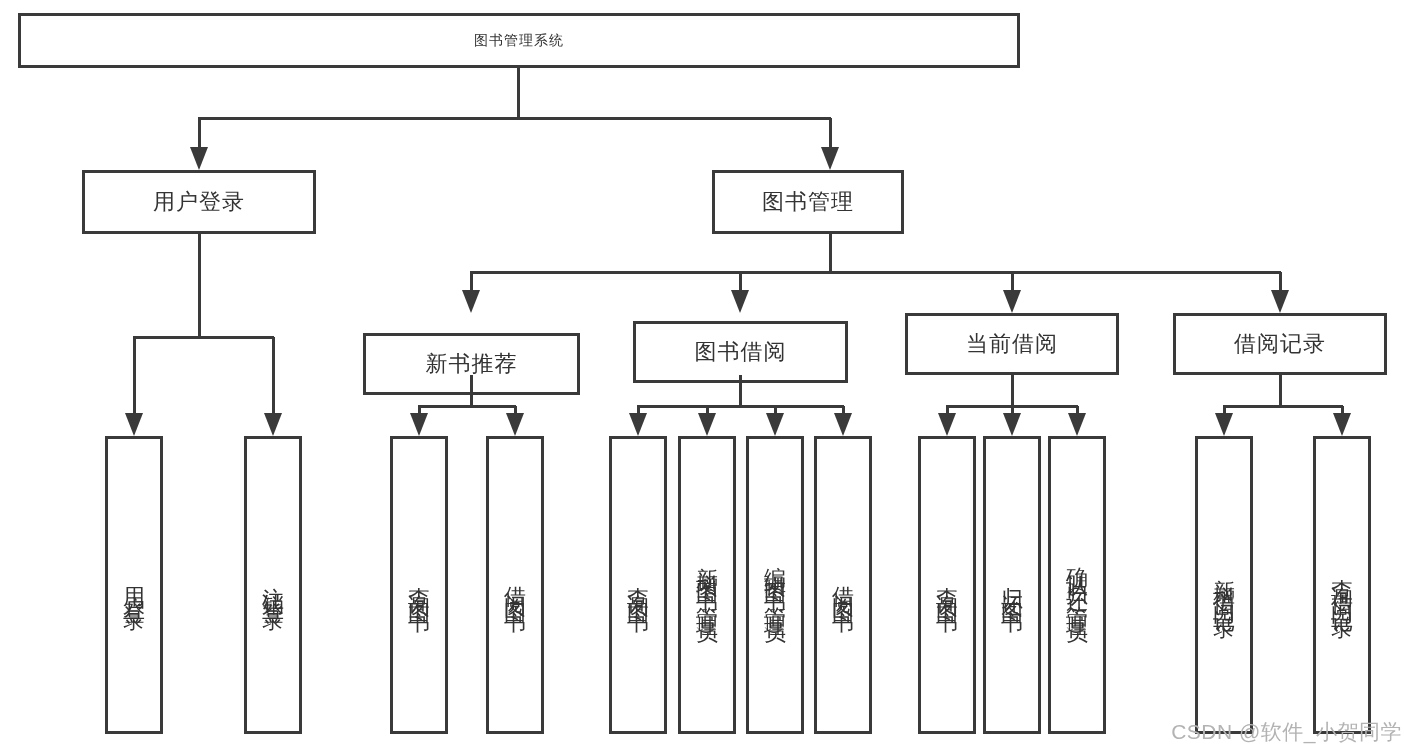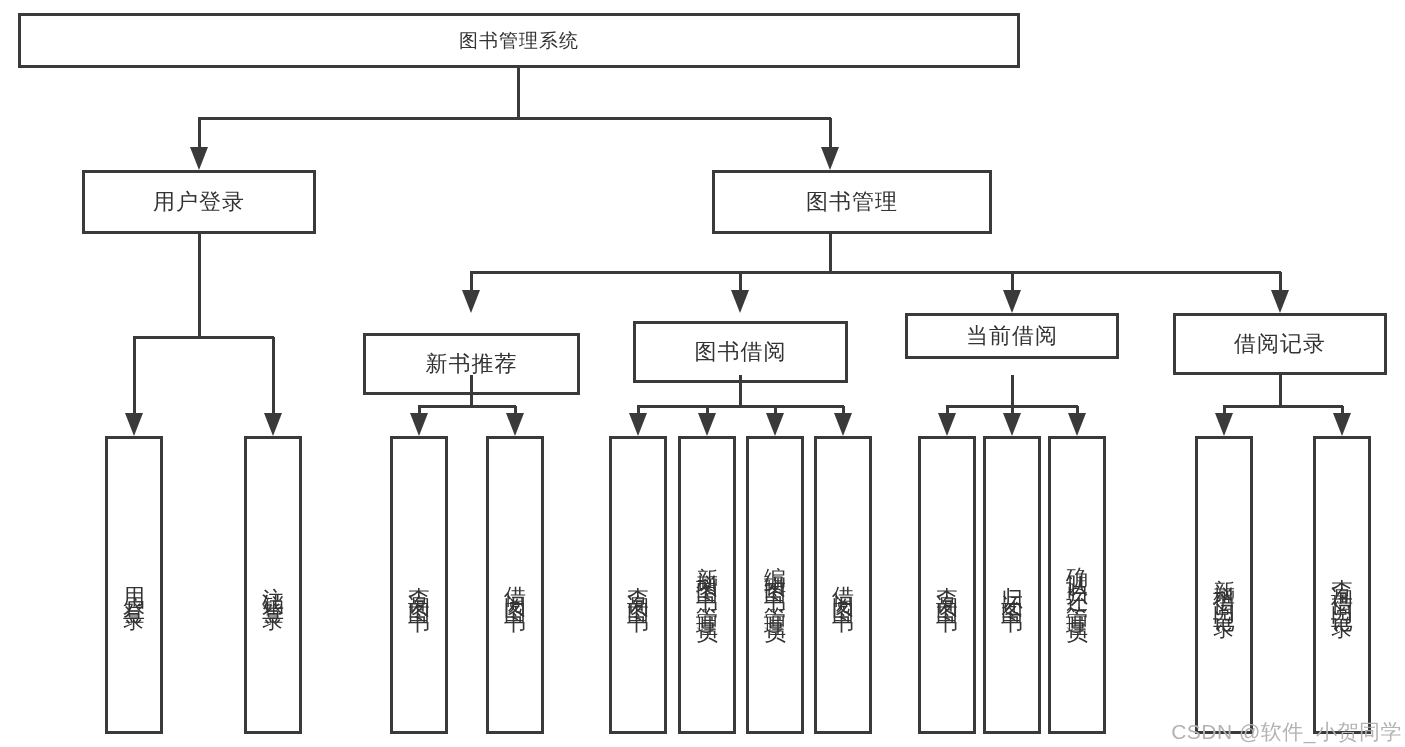--- a/index.html
+++ b/index.html
@@ -17,21 +17,21 @@
     border: 3px solid var(--line, #3a3a3a);
     background: #ffffff;
     display: flex;
     align-items: center;
     justify-content: center;
     font-size: 22px;
     letter-spacing: 1px;
     color: var(--text, #333333);
     white-space: nowrap;
   }
-  .node.root { font-size: 19px; }
+  .node.root { font-size: 14px; }
   .leaf {
     position: absolute;
     top: 436px;
     width: 58px;
     height: 298px;
     box-sizing: border-box;
     border: 3px solid var(--line, #3a3a3a);
     background: #ffffff;
     display: flex;
     align-items: center;
@@ -65,25 +65,25 @@
   }
 </style>
 </head>
 <body>
 
 <div class="canvas">
 
   <div class="node root" style="left:18px; top:13px; width:1002px; height:55px;">图书管理系统</div>
 
   <div class="node" style="left:82px; top:170px; width:234px; height:64px;">用户登录</div>
-  <div class="node" style="left:712px; top:170px; width:280px; height:64px;">图书管理</div>
+  <div class="node" style="left:712px; top:170px; width:192px; height:64px;">图书管理</div>
 
   <div class="node" style="left:363px; top:313px; width:217px; height:62px;margin-top:20px;">新书推荐</div>
   <div class="node" style="left:633px; top:321px; width:215px; height:62px;">图书借阅</div>
-  <div class="node" style="left:905px; top:313px; width:214px; height:46px;text-align:center;">当前借阅</div>
+  <div class="node" style="left:905px; top:313px; width:214px; height:62px;text-align:center;">当前借阅</div>
   <div class="node" style="left:1173px; top:313px; width:214px; height:62px;">借阅记录</div>
 
   <div class="leaf" style="left:105px;">
     <span class="vtext">用户登录</span>
     </div>
   <div class="leaf" style="left:244px;">
     <span class="vtext">注销登录</span>
     </div>
 
   <div class="leaf" style="left:390px;">

